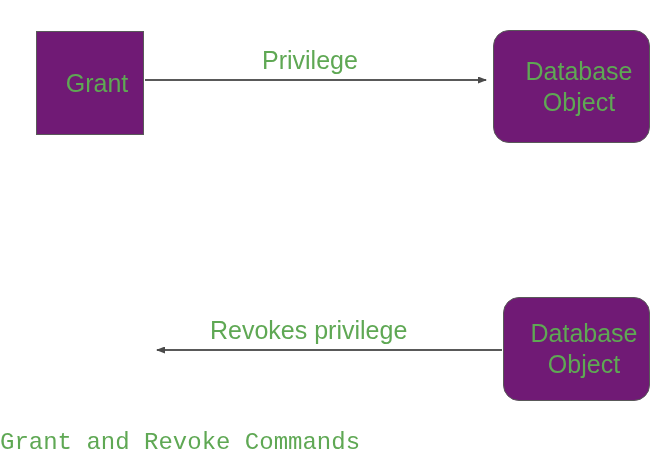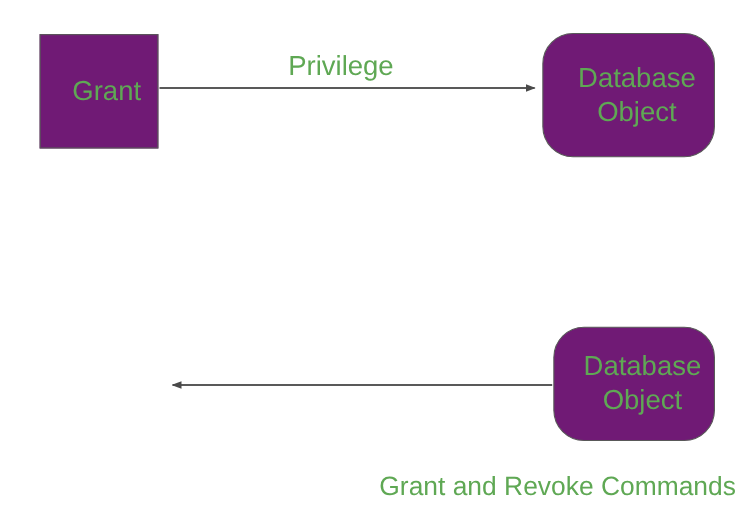--- a/index.html
+++ b/index.html
@@ -21,21 +21,21 @@
     position: absolute;
     box-sizing: border-box;
     background: #701a75;
     border: 1.5px solid #595959;
     display: flex;
     flex-direction: column;
     justify-content: center;
     align-items: center;
   }
   .node.rounded {
-    border-radius: 28px;
+    border-radius: 16px;
   }
   .node-label {
     color: #5FA854;
     font-size: 25px;
     line-height: 31px;
     font-family: "Liberation Sans", sans-serif;
     white-space: pre;
     padding-left: 14px;
   }
   .node-label.two-line {
@@ -48,23 +48,23 @@
     line-height: 28px;
     font-family: "Liberation Sans", sans-serif;
     white-space: nowrap;
     text-align: center;
   }
   .caption {
     position: absolute;
     color: #5FA854;
     font-size: 24px;
     line-height: 28px;
-    font-family: Liberation Sans, sans-serif;
+    font-family: Liberation Mono, monospace;
     white-space: nowrap;
-    text-align: right;
+    text-align: left;
   }
   .connector-svg {
     position: absolute;
     left: 0;
     top: 0;
     width: 669px;
     height: 472px;
     pointer-events: none;
   }
 </style>
@@ -93,20 +93,21 @@
   </div>
 
   <div class="edge-label" style="left:262px; top:46px;">Privilege</div>
 
   <div class="node rounded" style="left:493px; top:30px; width:157px; height:113px;">
     <span class="node-label two-line">Database</span>
     <span class="node-label two-line">Object</span>
   </div>
 
 
+  <div class="edge-label" style="left:210px; top:316px;">Revokes privilege</div>
 
   <div class="node rounded" style="left:503px; top:297px; width:147px; height:104px;">
     <span class="node-label two-line">Database</span>
     <span class="node-label two-line">Object</span>
   </div>
 
   <div class="caption" style="left:0px; top:429px; width:669px;">Grant and Revoke Commands</div>
 
 </div>
 

